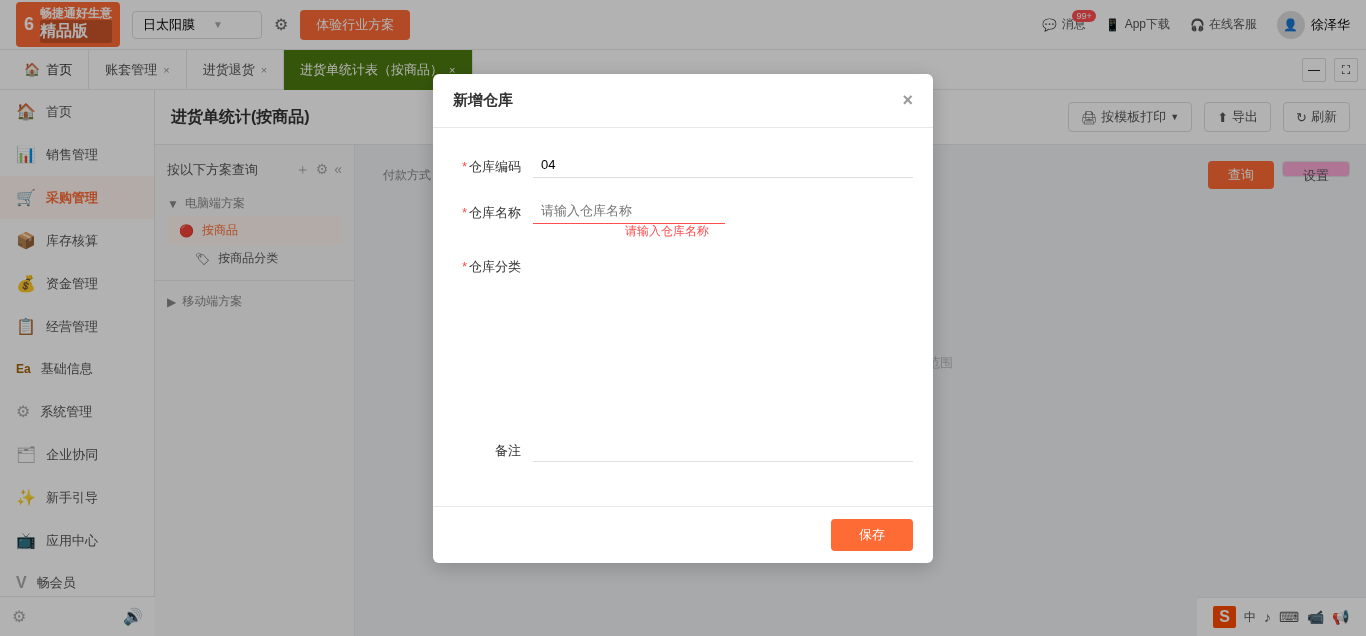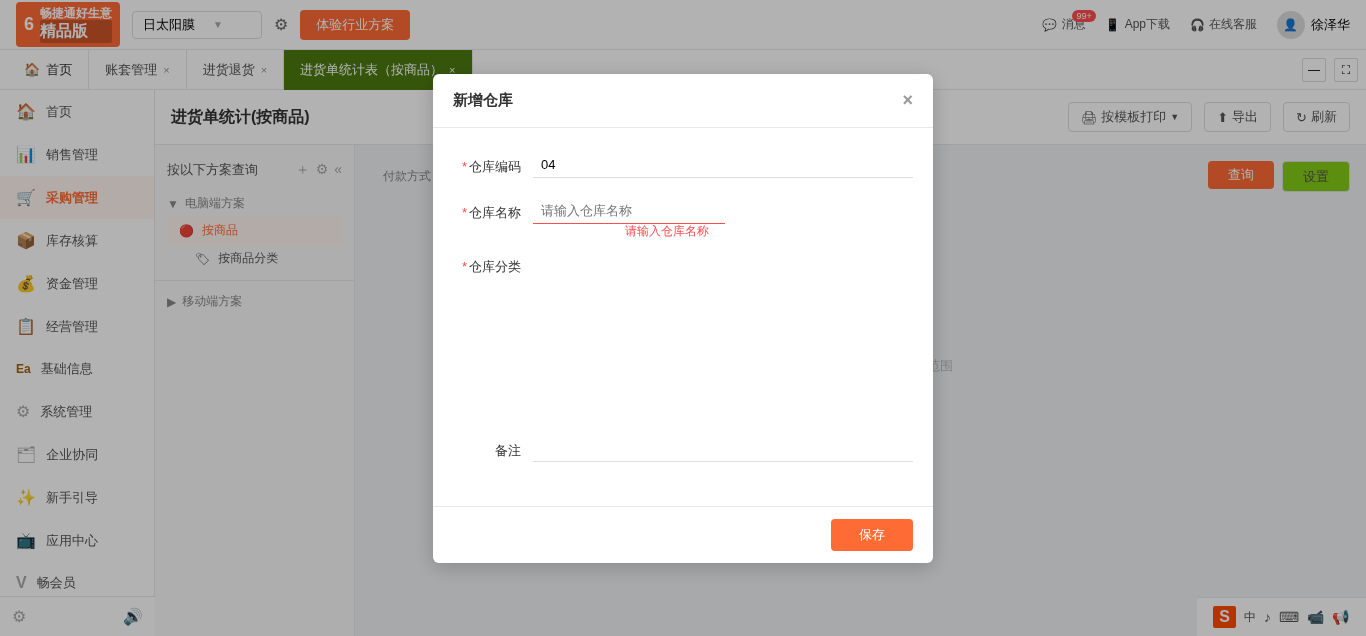--- a/index.html
+++ b/index.html
@@ -127,22 +127,22 @@
       font-size: 12px; min-width: 120px; appearance: none; background: #fff;
       cursor: pointer; position: relative; height: 28px;
     }
     .query-select-wrap { position: relative; display: inline-flex; align-items: center; }
     .query-select-wrap::after { content: '▼'; position: absolute; right: 6px; font-size: 9px; color: #aaa; pointer-events: none; }
     .query-btn {
       background: #ff6b35; color: #fff; border: none; border-radius: 4px;
       padding: 5px 20px; cursor: pointer; font-size: 13px; height: 28px;
     }
     .setting-btn {
-      background: #84cc16; color: #555; border: 1px solid #ddd; border-radius: 4px;
-      padding: 5px 20px; cursor: pointer; font-size: 13px; height: 31px;
+      background: #f9a8d4; color: #555; border: 1px solid #ddd; border-radius: 4px;
+      padding: 5px 20px; cursor: pointer; font-size: 13px; height: 16px;
     }
 
     
     .hint-area { display: flex; flex-direction: column; align-items: center; justify-content: center; padding: 40px; gap: 12px; color: #aaa; font-size: 13px; }
 
     
     .overlay {
       position: fixed; top: 0; left: 0; width: 1366px; height: 636px;
       background: rgba(0,0,0,0.3); z-index: 100;
       display: flex; align-items: center; justify-content: center;

